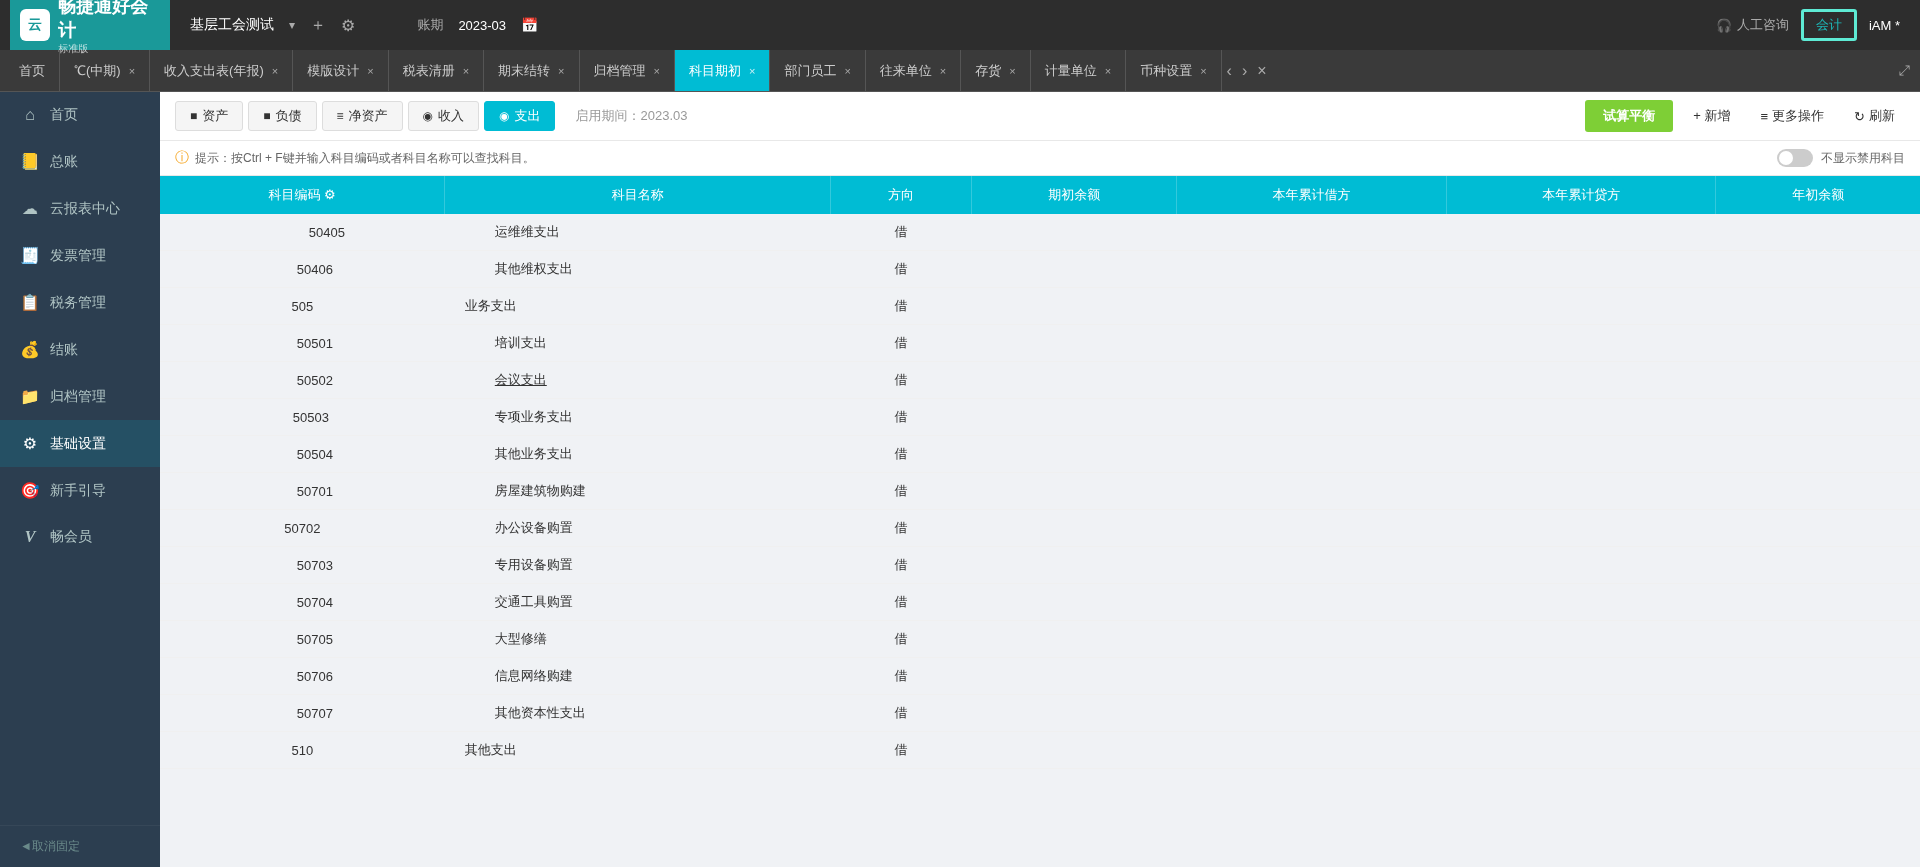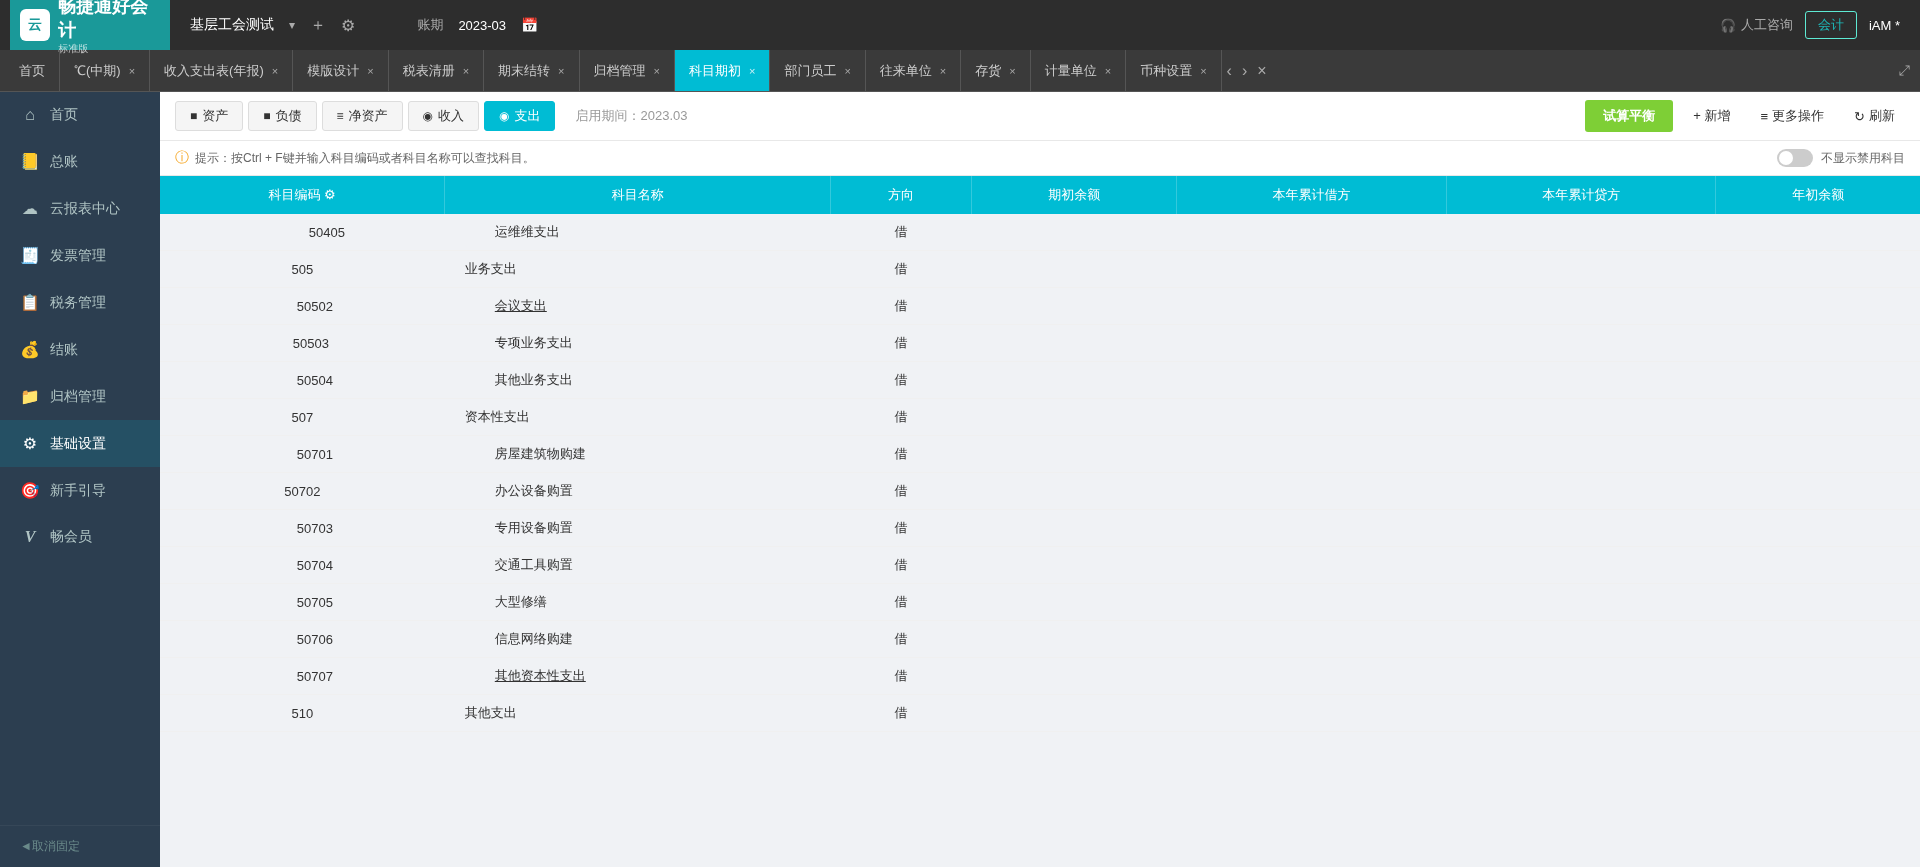--- a/index.html
+++ b/index.html
@@ -37,21 +37,21 @@
     .calendar-icon { color: #1db8b8; font-size: 14px; cursor: pointer; }
 
     .header-right {
       display: flex; align-items: center; gap: 12px; padding-right: 10px;
     }
     .support-btn {
       display: flex; align-items: center; gap: 4px;
       color: #aaa; font-size: 13px; cursor: pointer;
     }
     .account-btn {
-      border: 1px solid #5eead4; color: #1db8b8;
+      border: 3px solid #5eead4; color: #1db8b8;
       padding: 4px 12px; border-radius: 3px; font-size: 13px;
       cursor: pointer; background: transparent;
     }
     .iam-btn {
       color: #fff; font-size: 13px; cursor: pointer;
     }
 
     
     .tab-bar {
       display: flex; align-items: center; height: 42px;
@@ -401,29 +401,47 @@
           <tr>
       <td style="padding-left:64px; text-align:center;">50405</td>
       <td style="padding-left:50px;">运维维支出</td>
       <td>借</td>
       <td></td>
       <td></td>
       <td></td>
       <td></td>
     </tr>
               <tr>
+      <td style="padding-left:40px; text-align:center;">50406</td>
+      <td style="padding-left:50px;">其他维权支出</td>
+      <td>借</td>
+      <td></td>
+      <td></td>
+      <td></td>
+      <td></td>
+    </tr>
+              <tr>
       <td style="text-align:center;">505</td>
       <td style="padding-left:20px;">业务支出</td>
       <td>借</td>
       <td></td>
       <td></td>
       <td></td>
       <td></td>
     </tr>
               <tr>
+      <td style="padding-left:40px; text-align:center;">50501</td>
+      <td style="padding-left:50px;">培训支出</td>
+      <td>借</td>
+      <td></td>
+      <td></td>
+      <td></td>
+      <td></td>
+    </tr>
+              <tr>
       <td style="padding-left:40px; text-align:center;">50502</td>
       <td style="padding-left:50px;text-decoration:underline;">会议支出</td>
       <td>借</td>
       <td></td>
       <td></td>
       <td></td>
       <td></td>
     </tr>
               <tr>
       <td style="padding-left:32px; text-align:center;">50503</td>
@@ -437,29 +455,20 @@
               <tr>
       <td style="padding-left:40px; text-align:center;">50504</td>
       <td style="padding-left:50px;">其他业务支出</td>
       <td>借</td>
       <td></td>
       <td></td>
       <td></td>
       <td></td>
     </tr>
               <tr>
-      <td style="text-align:center;">507</td>
-      <td style="padding-left:20px;">资本性支出</td>
-      <td>借</td>
-      <td></td>
-      <td></td>
-      <td></td>
-      <td></td>
-    </tr>
-              <tr>
       <td style="padding-left:40px; text-align:center;">50701</td>
       <td style="padding-left:50px;">房屋建筑物购建</td>
       <td>借</td>
       <td></td>
       <td></td>
       <td></td>
       <td></td>
     </tr>
               <tr>
       <td style="">50702</td>
@@ -501,21 +510,21 @@
       <td style="padding-left:40px; text-align:center;">50706</td>
       <td style="padding-left:50px;">信息网络购建</td>
       <td>借</td>
       <td></td>
       <td></td>
       <td></td>
       <td></td>
     </tr>
               <tr>
       <td style="padding-left:40px; ">50707</td>
-      <td style="padding-left:50px;text-decoration:underline;">其他资本性支出</td>
+      <td style="padding-left:50px;">其他资本性支出</td>
       <td>借</td>
       <td></td>
       <td></td>
       <td></td>
       <td></td>
     </tr>
               <tr>
       <td style="text-align:center;">510</td>
       <td style="padding-left:20px;">其他支出</td>
       <td>借</td>

